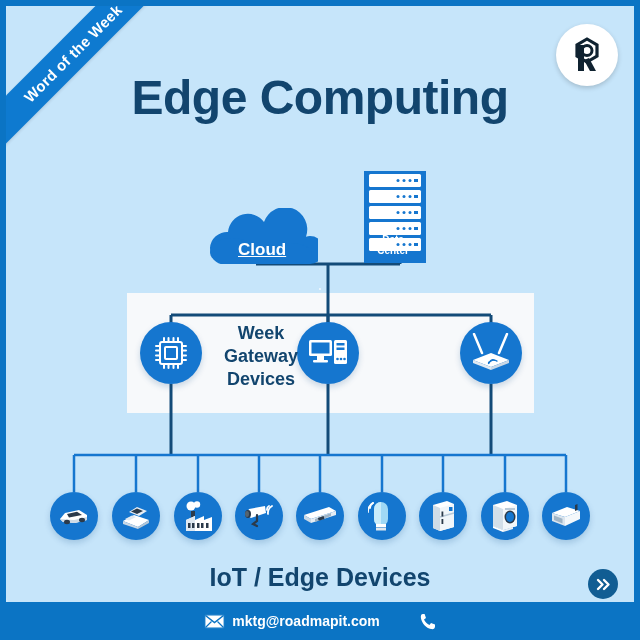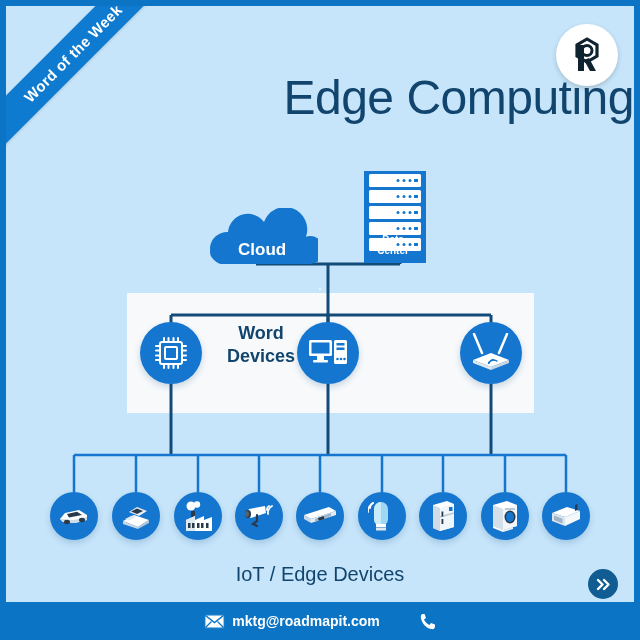--- a/index.html
+++ b/index.html
@@ -61,23 +61,23 @@
     width:62px;height:62px;border-radius:50%;
     background:#ffffff;
     display:flex;align-items:center;justify-content:center;
     box-shadow:0 2px 5px rgba(0,0,0,0.18);
     z-index:40;
   }
 
   
   .title{
     position:absolute;left:0;right:0;top:64px;
-    text-align:right;
+    text-align:center;
     color:#12456e;
-    font-size:48px;font-weight:normal;
+    font-size:48px;font-weight:bold;
     letter-spacing:-0.5px;
     z-index:20;
   }
 
   
   .diagram{position:absolute;inset:0;z-index:15;}
   .diagram svg{position:absolute;left:0;top:0;}
 
   
   .gw-panel{
@@ -94,40 +94,40 @@
     box-shadow:0 3px 6px rgba(10,70,130,0.20);
     z-index:22;
   }
   .node.lg{width:62px;height:62px;}
   .node.sm{width:48px;height:48px;}
 
   .cloud-label{
     position:absolute;
     color:#ffffff;font-size:17px;font-weight:bold;
     z-index:24;
-    left:232px;top:234px;
+    left:232px;top:234px;text-decoration:underline;
   }
   .dc-label{
     position:absolute;left:364px;top:228px;width:46px;
     text-align:center;color:#ffffff;
     font-size:10px;font-weight:bold;line-height:11px;
     z-index:24;
   }
 
   .gw-text{
     position:absolute;left:205px;top:316px;width:100px;
     text-align:center;
     color:#12456e;font-size:18px;font-weight:bold;line-height:23px;
     z-index:24;
   }
 
   .iot-label{
     position:absolute;left:0;right:0;top:557px;
     text-align:center;color:#12456e;
-    font-size:20px;font-weight:normal;
+    font-size:25px;font-weight:bold;
     z-index:24;
   }
 
   .next-btn{
     position:absolute;right:16px;top:563px;
     width:30px;height:30px;border-radius:50%;
     background:#115d93;
     display:flex;align-items:center;justify-content:center;
     z-index:30;cursor:pointer;
   }
@@ -295,21 +295,22 @@
         <path d="M40 27 L40 30 L22 37 L22 34 Z" fill="#c9d8e6"></path>
         <g stroke="#1576cf" stroke-width="1.3" fill="none" stroke-linecap="round">
           <path d="M21 28.5 a3 3 0 0 1 4.5 -1.2"></path>
           <path d="M19.5 30.5 a6 6 0 0 1 8.5 -2.4"></path>
         </g>
         <circle cx="20" cy="29.5" r="1.1" fill="#1576cf"></circle>
       </svg>
     </div>
 
     <div class="gw-text">
-      <div>Word</div>
+      <div>Week</div>
+      <div>Gateway</div>
       <div>Devices</div>
     </div>
 
     <div class="node sm" style="left:44px;top:486px;">
       <svg width="32" height="24" viewBox="0 0 32 24">
         <path d="M2 15 L7 9 L21 6 L29 11 L29 16 L17 19 L5 18 Z" fill="#ffffff"></path>
         <path d="M9 10 L19 7.8 L24 11 L11 13.5 Z" fill="#2b3a4a"></path>
         <path d="M2 15 L5 18 L17 19 L29 16 L29 13 L16 16 Z" fill="#cfdbe6"></path>
         <ellipse cx="9" cy="18" rx="3" ry="2.2" fill="#2b3a4a"></ellipse>
         <ellipse cx="24" cy="16" rx="3" ry="2.2" fill="#2b3a4a"></ellipse>

